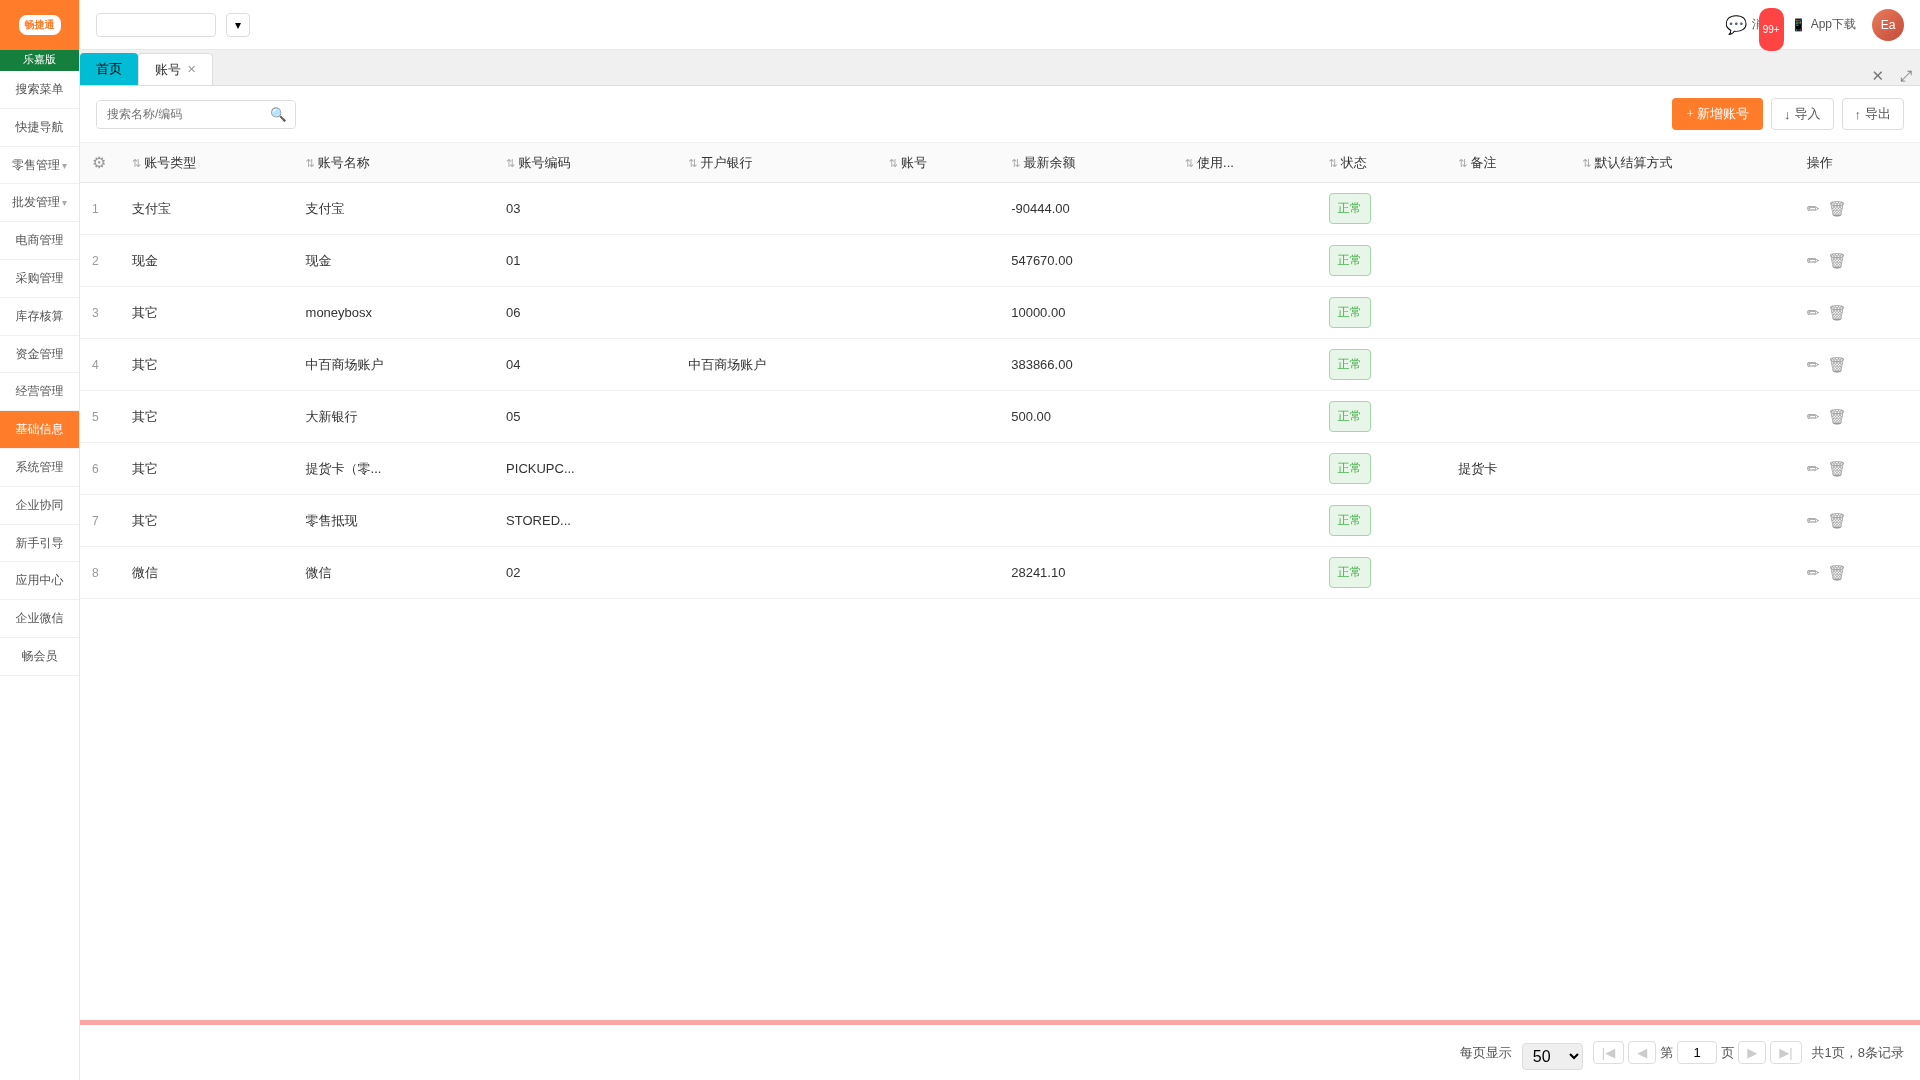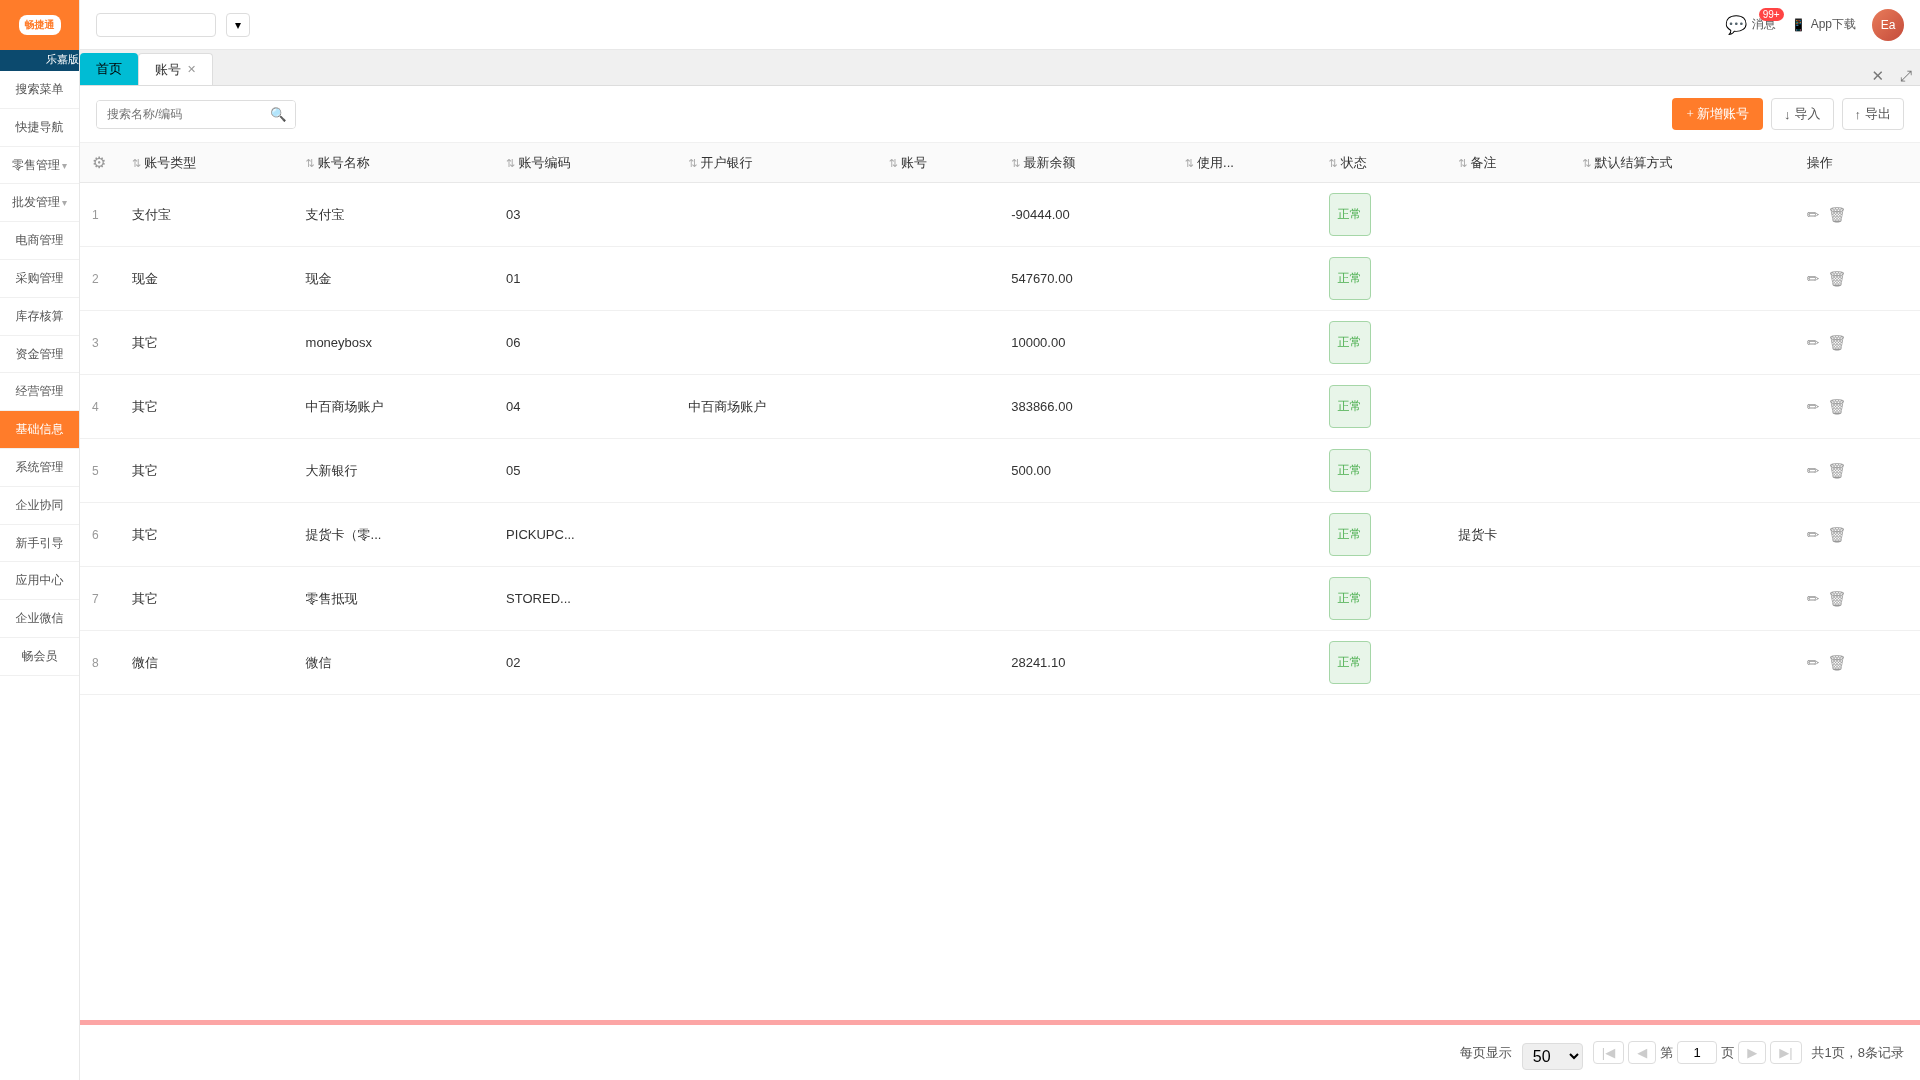--- a/index.html
+++ b/index.html
@@ -27,23 +27,23 @@
     }
     .sidebar-logo-inner {
       background: #fff;
       border-radius: 8px;
       padding: 3px 6px;
       color: #ff7c2a;
       font-size: 10px;
       font-weight: bold;
     }
     .sidebar-brand {
-      background: #0c4a6e;
+      background: #15803d;
       color: white;
-      text-align: right;
+      text-align: center;
       font-size: 11px;
       padding: 2px 0 4px;
     }
     .sidebar-menu {
       flex: 1;
       display: flex;
       flex-direction: column;
       overflow-y: auto;
     }
     .sidebar-item {
@@ -113,21 +113,21 @@
       font-size: 12px;
       color: #555;
       cursor: pointer;
       position: relative;
     }
     .badge {
       background: #ff4444;
       color: white;
       font-size: 10px;
       border-radius: 10px;
-      padding: 1px 4px;
+      padding: 16px 4px;
       position: absolute;
       top: -6px;
       right: -8px;
     }
     .header-app {
       display: flex;
       align-items: center;
       gap: 4px;
       font-size: 12px;
       color: #555;
@@ -299,21 +299,21 @@
     }
     tbody td.num-col {
       color: #999;
       font-size: 12px;
     }
     .status-badge {
       background: #e8f5e9;
       color: #4caf50;
       border: 1px solid #a5d6a7;
       border-radius: 4px;
-      padding: 12px 8px;
+      padding: 6px 8px;
       font-size: 12px;
       display: inline-block;
     }
     .action-icons {
       display: flex;
       align-items: center;
       gap: 8px;
     }
     .action-icon {
       color: #999;

